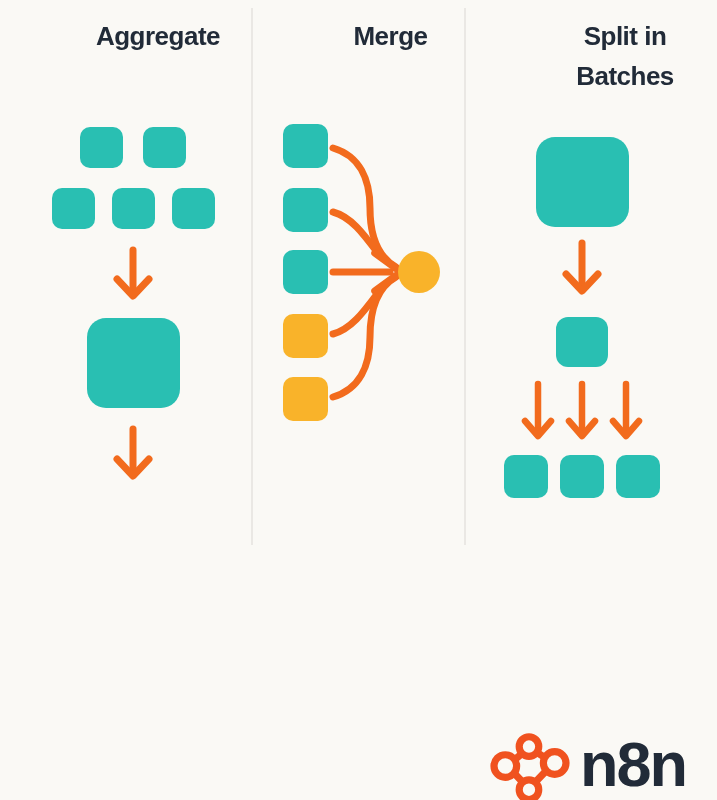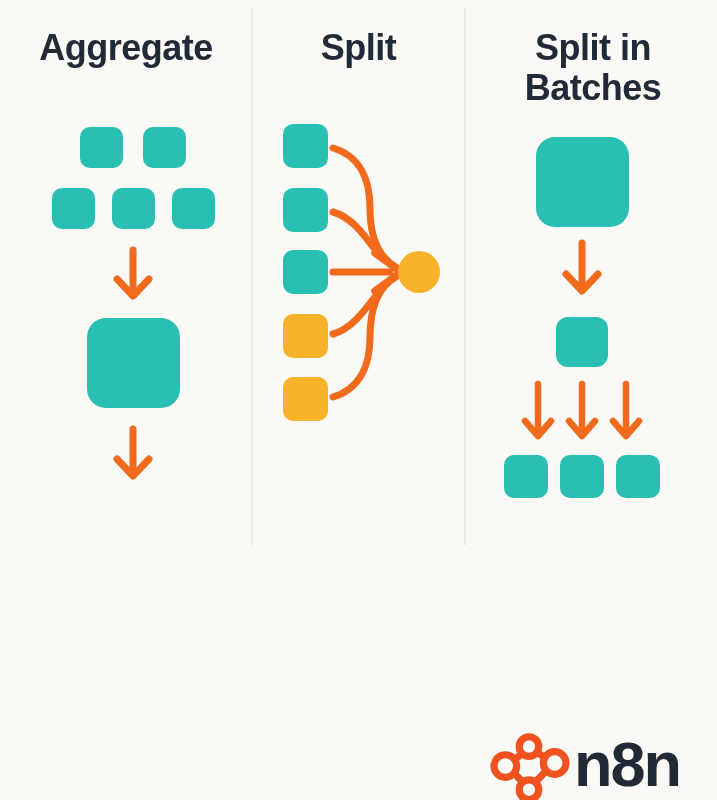--- a/index.html
+++ b/index.html
@@ -20,40 +20,41 @@
     color:var(--ink);
   }
   .stage{position:absolute;inset:0;}
   .divider{
     position:absolute;top:8px;height:537px;width:2px;
     background:var(--divider);
   }
   .divider.left{left:251px;}
   .divider.right{left:464px;}
   .panel-title{
-    position:absolute;top:28px;
-    font-size:36px;font-weight:800;line-height:40px;
+    position:absolute;top:16px;
+    font-size:26px;font-weight:800;line-height:40px;
     text-align:center;letter-spacing:-0.5px;
     color:var(--ink);
+    margin-left:32px;
   }
   .panel-title.t1{left:0;width:252px;}
   .panel-title.t2{left:252px;width:213px;}
   .panel-title.t3{left:465px;width:256px;}
   .panel-title.t3 .inner{display:inline-block;max-width:175px;}
   svg.diagram{position:absolute;top:100px;display:block;}
   svg.d1{left:0;}
   svg.d2{left:252px;}
   svg.d3{left:465px;}
   .sq{fill:var(--teal);}
   .sq.yellow{fill:var(--yellow);}
   .arrow{stroke:var(--orange);fill:none;stroke-linecap:round;stroke-linejoin:round;}
   .dot{fill:var(--yellow);}
   .logo{
     position:absolute;left:486px;top:728px;
-    display:flex;align-items:center;
+    display:flex;align-items:center;gap:6px;
   }
   .logo-icon{display:block;}
   .logo-icon .link{stroke:var(--logo_orange);stroke-width:7;stroke-linecap:round;}
   .logo-icon .node{fill:var(--background);stroke:var(--logo_orange);stroke-width:7;}
   .logo-text{
     font-size:63px;font-weight:800;letter-spacing:-2px;
     color:var(--ink);line-height:70px;
   }
 </style>
 </head>
@@ -61,21 +62,21 @@
 
 <div class="stage">
 
   <div class="divider left"></div>
   <div class="divider right"></div>
 
   <div class="panel-title t1">
     <span class="inner">Aggregate</span>
   </div>
   <div class="panel-title t2">
-    <span class="inner">Split</span>
+    <span class="inner">Merge</span>
   </div>
   <div class="panel-title t3">
     <span class="inner">Split in Batches</span>
   </div>
 
   <svg class="diagram d1" width="252" height="420" viewBox="0 100 252 420" xmlns="http://www.w3.org/2000/svg">
     <g>
       <rect class="sq" x="80" y="127" width="43" height="41" rx="10"></rect>
       <rect class="sq" x="143" y="127" width="43" height="41" rx="10"></rect>
       <rect class="sq" x="52" y="188" width="43" height="41" rx="10"></rect>

